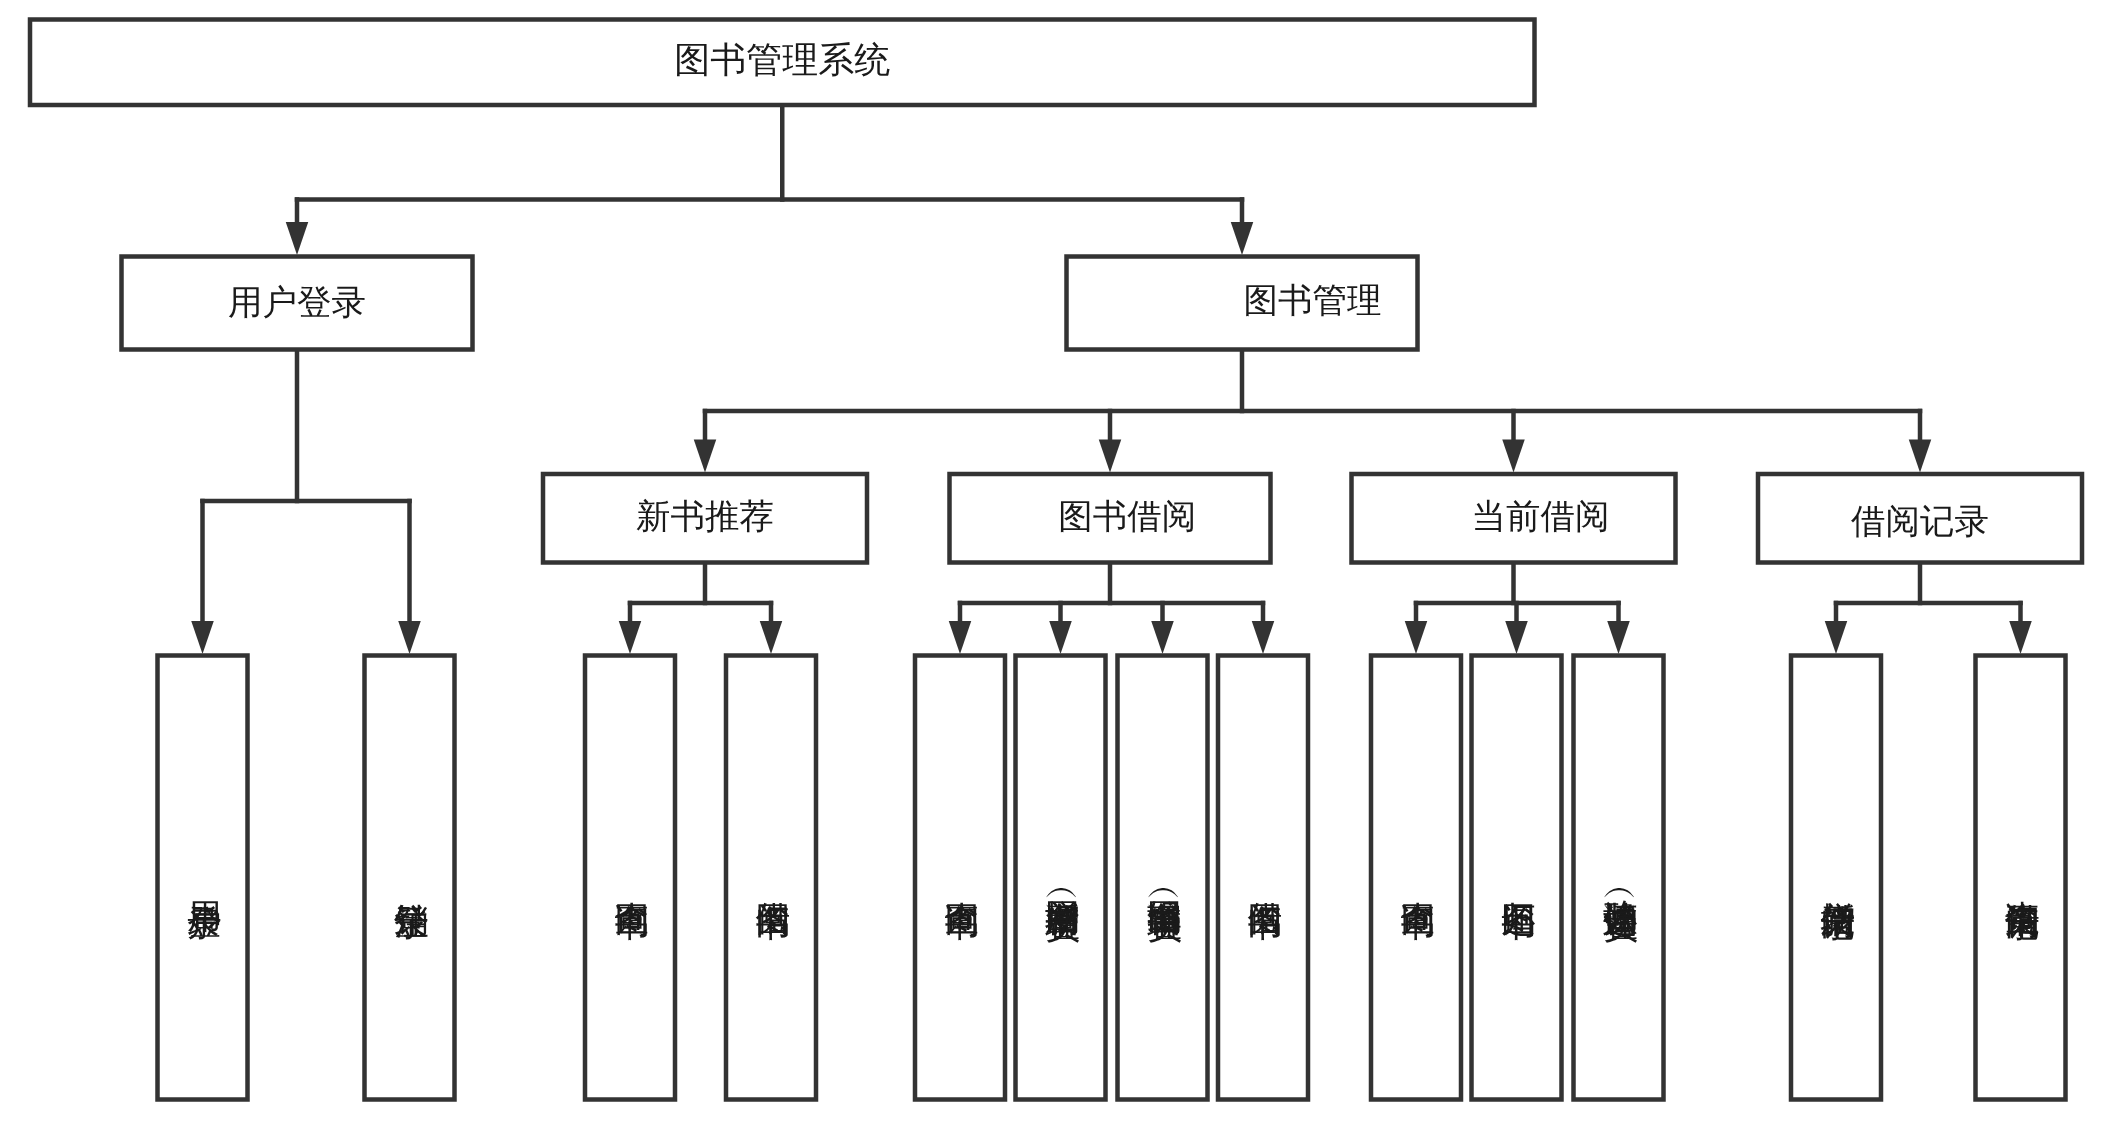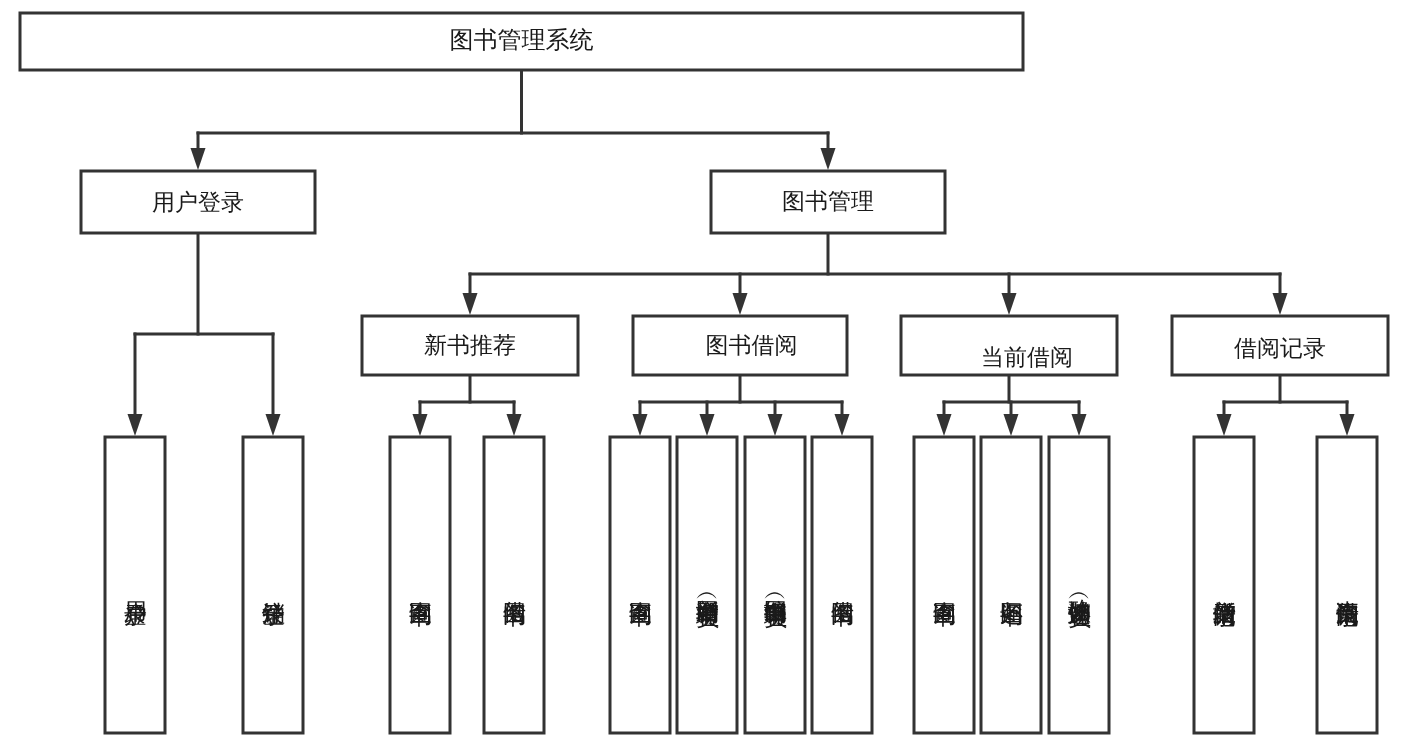--- a/index.html
+++ b/index.html
@@ -167,24 +167,24 @@
       <rect x="914" y="437" width="60" height="296" class="node-box"></rect>
       <rect x="981" y="437" width="60" height="296" class="node-box"></rect>
       <rect x="1049" y="437" width="60" height="296" class="node-box"></rect>
       <rect x="1194" y="437" width="60" height="296" class="node-box"></rect>
       <rect x="1317" y="437" width="60" height="296" class="node-box"></rect>
     </svg>
 
   <div id="label-layer">
       <div class="node-label label-horizontal label-root" style="left: 20px; top: 13px; width: 1003px; height: 54px;">图书管理系统</div>
       <div class="node-label label-horizontal" style="left: 81px; top: 171px; width: 234px; height: 62px;">用户登录</div>
-      <div class="node-label label-horizontal" style="left: 711px; top: 171px; width: 234px; height: 60px;">图书管理</div>
+      <div class="node-label label-horizontal" style="left: 711px; top: 171px; width: 234px; height: 60px; padding-left: 47px;">图书管理</div>
       <div class="node-label label-horizontal" style="left: 362px; top: 316px; width: 216px; height: 59px; border-radius: 26px;">新书推荐</div>
       <div class="node-label label-horizontal" style="left: 633px; top: 316px; width: 237px; height: 59px;">图书借阅</div>
-      <div class="node-label label-horizontal" style="left: 901px; top: 328px; width: 252px; height: 59px;">当前借阅</div>
+      <div class="node-label label-horizontal" style="left: 901px; top: 316px; width: 252px; height: 59px;">当前借阅</div>
       <div class="node-label label-horizontal" style="left: 1172px; top: 316px; width: 216px; height: 65px;">借阅记录</div>
       <div class="node-label label-vertical" style="left: 105px; top: 437px; width: 60px; height: 296px;">用户登录</div>
       <div class="node-label label-vertical" style="left: 243px; top: 437px; width: 60px; height: 296px;">注销登录</div>
       <div class="node-label label-vertical" style="left: 390px; top: 437px; width: 60px; height: 296px;">查询图书</div>
       <div class="node-label label-vertical" style="left: 484px; top: 437px; width: 60px; height: 296px;">借阅图书</div>
       <div class="node-label label-vertical" style="left: 610px; top: 437px; width: 60px; height: 296px;">查询图书</div>
       <div class="node-label label-vertical" style="left: 677px; top: 437px; width: 60px; height: 296px;">新增图书（管理员）</div>
       <div class="node-label label-vertical" style="left: 745px; top: 437px; width: 60px; height: 296px;">编辑图书（管理员）</div>
       <div class="node-label label-vertical" style="left: 812px; top: 437px; width: 60px; height: 296px;">借阅图书</div>
       <div class="node-label label-vertical" style="left: 914px; top: 437px; width: 60px; height: 296px;">查询图书</div>

